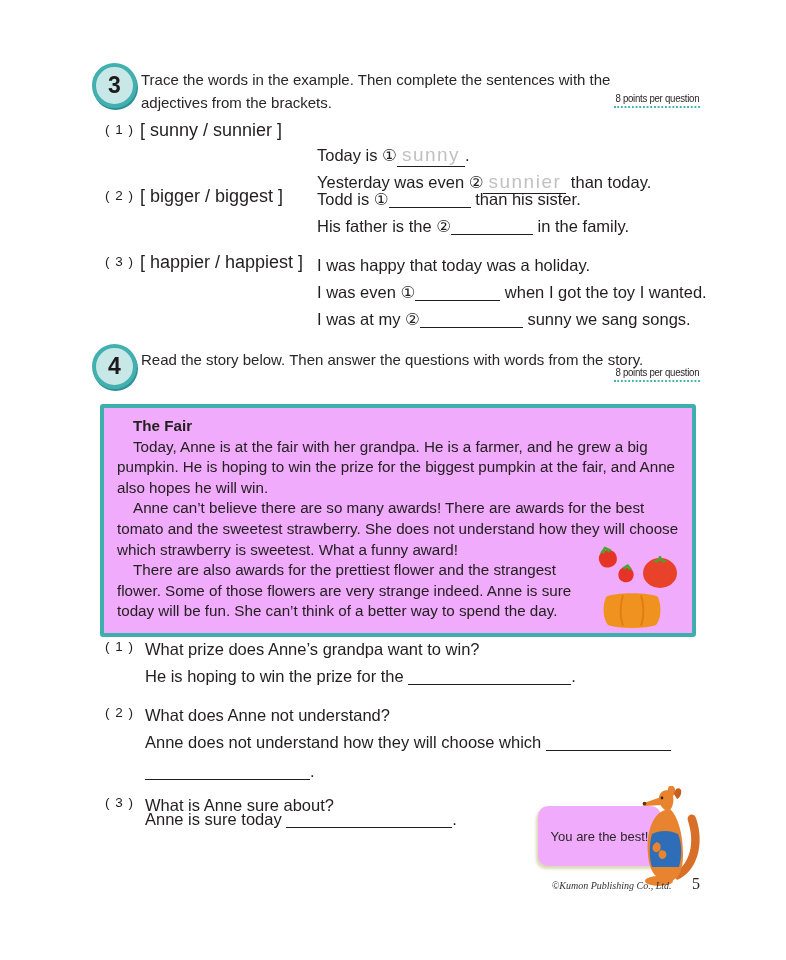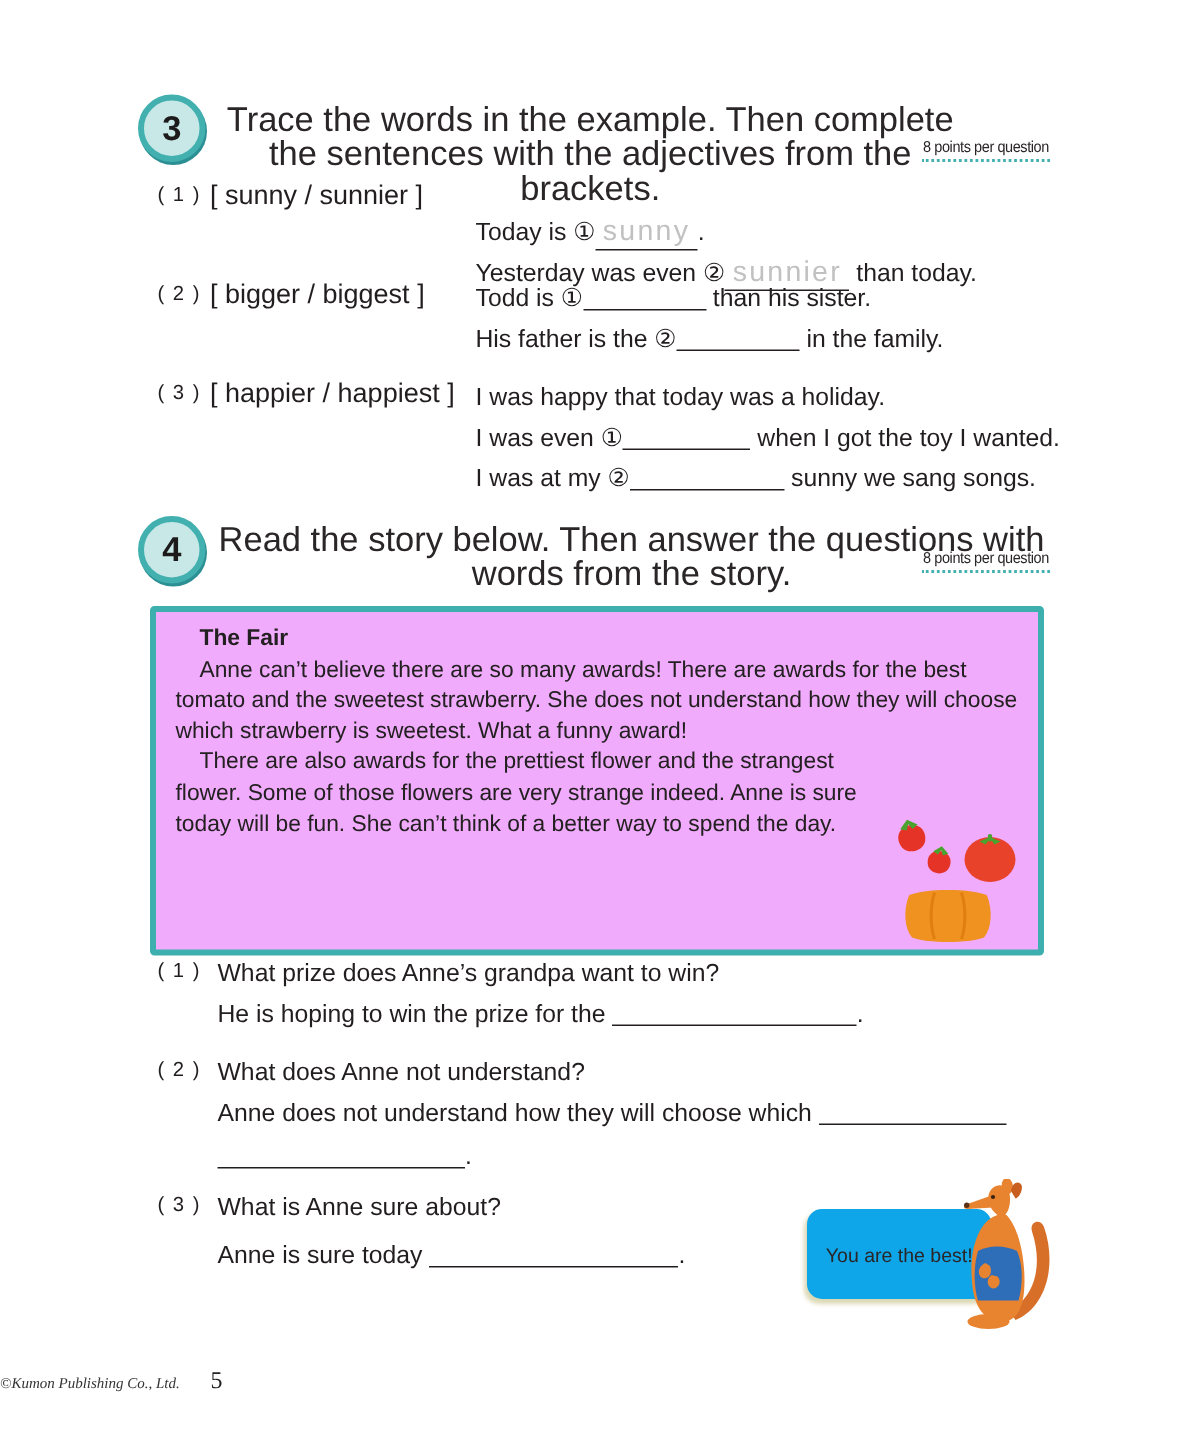--- a/index.html
+++ b/index.html
@@ -5,21 +5,21 @@
   html,body{margin:0;padding:0;background:#fff;}
   .page{position:relative;width:786px;height:960px;background:#ffffff;overflow:hidden;
         font-family:"Liberation Sans","DejaVu Sans",sans-serif;color:#221e1f;}
 
   
   .badge{position:absolute;left:92px;width:37px;height:37px;border-radius:50%;
          background:#c7e8e6;border:4px solid #43b0b0;box-shadow:1px 2px 0 #2b8f94;
          display:flex;align-items:center;justify-content:center;
          font-size:23px;font-weight:bold;color:#1d1a1b;}
 
-  .instr{position:absolute;left:141px;font-size:23px;line-height:23px;color:#2a2627;text-align:center;}
+  .instr{position:absolute;left:141px;font-size:15px;line-height:23px;color:#2a2627;}
   .points{position:absolute;right:86px;font-size:10.5px;letter-spacing:-0.3px;
           color:#2a2627;border-bottom:2px dotted #44b1b0;padding:0 1px 2px 1px;
           transform:scaleX(.92);transform-origin:100% 50%;}
 
   
   .item{position:absolute;left:90px;width:640px;}
   .inum{position:absolute;left:15px;top:2px;font-size:13.5px;letter-spacing:1px;}
   .ibracket{position:absolute;left:50px;top:0;font-size:18px;}
   .ilines{position:absolute;left:227px;top:0;}
   .line{height:27px;line-height:26px;font-size:16.5px;white-space:nowrap;}
@@ -40,27 +40,27 @@
   .fruits{position:absolute;right:6px;bottom:4px;}
 
   
   .q{position:absolute;left:90px;width:640px;font-size:16.5px;}
   .qnum{position:absolute;left:15px;top:2px;font-size:13.5px;letter-spacing:1px;}
   .qtext{position:absolute;left:55px;top:0;line-height:24px;white-space:nowrap;}
   .aline{position:absolute;left:55px;line-height:24px;white-space:nowrap;}
 
   
   .bubble{position:absolute;left:538px;top:806px;width:123px;height:60px;
-          background:#0ea5e9;border-radius:10px;box-shadow:-2px 3px 3px #dcd9b6;
+          background:#f0abfc;border-radius:10px;box-shadow:-2px 3px 3px #dcd9b6;
           display:flex;align-items:center;justify-content:center;
           font-size:13px;color:#2a2627;}
   .kanga{position:absolute;left:621px;top:786px;}
 
   
-  .footer{position:absolute;left:0;top:912px;width:700px;}
+  .footer{position:absolute;left:0;top:875px;width:700px;text-align:right;}
   .copyright{font-family:"Liberation Serif","DejaVu Serif",serif;font-style:italic;
              font-size:10px;color:#333;}
   .pagenum{font-family:"Liberation Serif","DejaVu Serif",serif;font-size:16px;
            margin-left:16px;color:#222;}
 </style>
 </head>
 <body>
 
 <div class="page">
 
@@ -95,20 +95,21 @@
       <div class="line"><span>I was at my ②</span><span class="blank b103"></span><span> sunny we sang songs.</span></div>
     </div>
   </div>
 
   <div class="badge" style="top:344px">4</div>
   <div class="instr" style="top:348px;width:560px">Read the story below. Then answer the questions with words from the story.</div>
   <div class="points" style="top:366px">8 points per question</div>
 
   <div class="storybox">
     <p class="story-title">The Fair</p>
+    <p>Today, Anne is at the fair with her grandpa. He is a farmer, and he grew a big pumpkin. He is hoping to win the prize for the biggest pumpkin at the fair, and Anne also hopes he will win.</p>
     <p>Anne can’t believe there are so many awards! There are awards for the best tomato and the sweetest strawberry. She does not understand how they will choose which strawberry is sweetest. What a funny award!</p>
     <p class="wrap">There are also awards for the prettiest flower and the strangest flower. Some of those flowers are very strange indeed. Anne is sure today will be fun. She can’t think of a better way to spend the day.</p>
 
     <svg class="fruits" width="98" height="88" viewBox="0 0 98 88">
 
       <g transform="translate(20,18) rotate(-15)">
         <path d="M0,-9 C7,-9 11,-3 8,4 C5,10 -5,10 -8,4 C-11,-3 -7,-9 0,-9 Z" fill="#e63328"></path>
         <path d="M-6,-8 L0,-13 L6,-8 L2,-6 L0,-10 L-2,-6 Z" fill="#4aa32e"></path>
       </g>
 
@@ -139,21 +140,21 @@
   <div class="q" style="top:703px;height:85px">
     <span class="qnum">( 2 )</span>
     <span class="qtext">What does Anne not understand?</span>
     <span class="aline" style="top:27px"><span>Anne does not understand how they will choose which </span><span class="blank b125"></span></span>
     <span class="aline" style="top:56px"><span class="blank b165"></span><span>.</span></span>
   </div>
 
   <div class="q" style="top:793px;height:58px">
     <span class="qnum">( 3 )</span>
     <span class="qtext">What is Anne sure about?</span>
-    <span class="aline" style="top:32px"><span>Anne is sure today </span><span class="blank b166"></span><span>.</span></span>
+    <span class="aline" style="top:14px"><span>Anne is sure today </span><span class="blank b166"></span><span>.</span></span>
   </div>
 
   <div class="bubble">
       <span>You are the best!</span>
     </div>
 
   <svg class="kanga" width="90" height="102" viewBox="0 0 90 102">
 
     <path d="M56,94 C76,86 84,58 75,32 C73,26 65,28 67,35 C74,56 70,78 52,88 Z" fill="#d86f28"></path>
 

